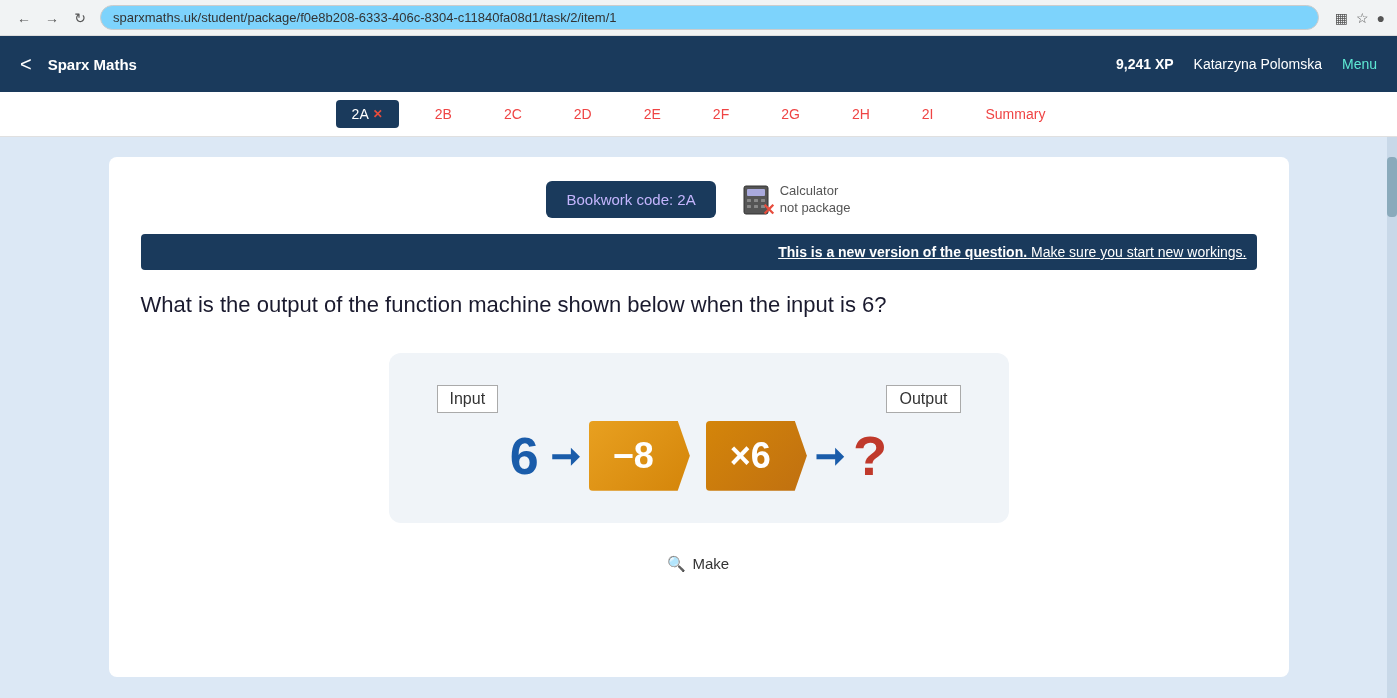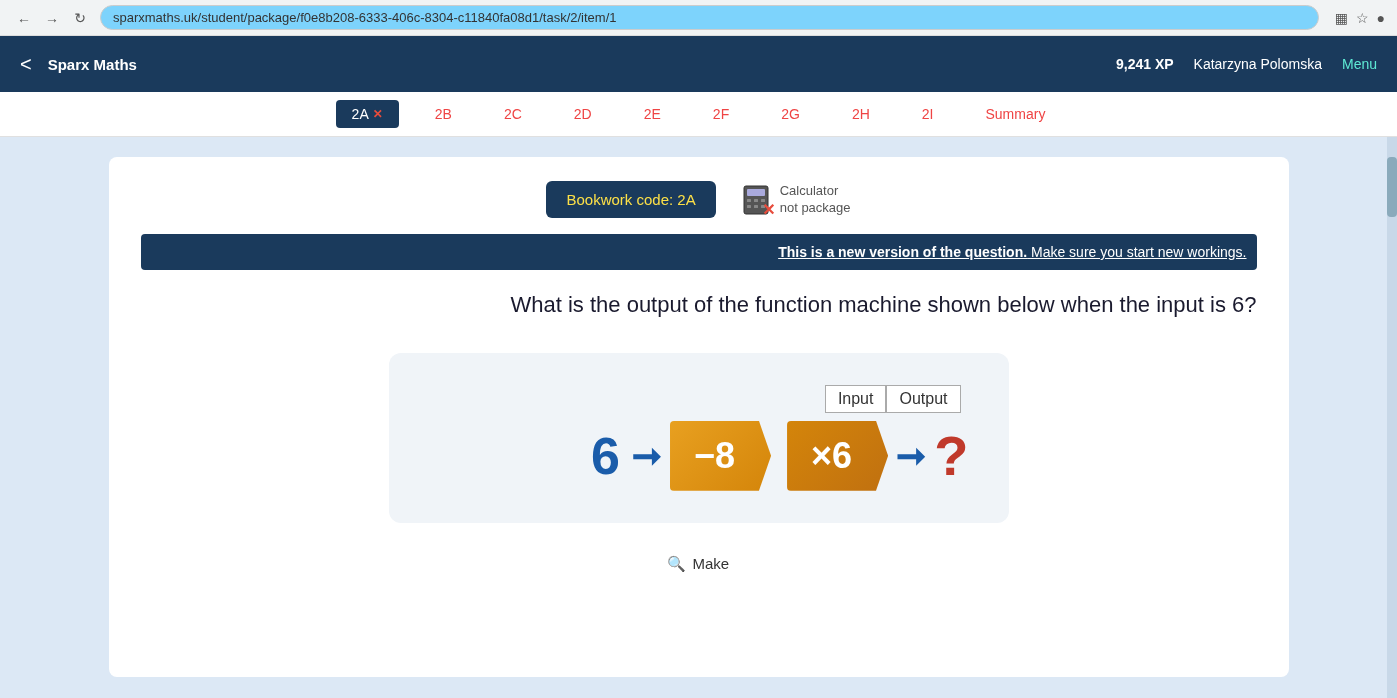--- a/index.html
+++ b/index.html
@@ -90,21 +90,21 @@
     
     .card-top {
       display: flex;
       justify-content: center;
       align-items: center;
       gap: 24px;
       margin-bottom: 16px;
     }
     .bookwork-btn {
       background: #1a3a5c;
-      color: #fde047;
+      color: #c4b5fd;
       border: none;
       border-radius: 6px;
       padding: 10px 20px;
       font-size: 15px;
       cursor: pointer;
     }
     .calculator-info {
       display: flex;
       align-items: center;
       gap: 8px;
@@ -131,38 +131,37 @@
       padding: 10px;
       font-size: 14px;
       border-radius: 4px;
       margin-bottom: 20px;
       text-decoration: underline;
     }
     .new-version-banner strong { font-weight: bold; }
 
     
     .question-text {
-      text-align: right;
+      text-align: left;
       font-size: 22px;
       color: #1a1a2e;
       margin-bottom: 32px;
       line-height: 1.4;
     }
 
     
     .function-machine {
       background: #f0f4f8;
       border-radius: 12px;
       padding: 32px 40px;
       max-width: 620px;
       margin: 0 auto 32px;
       display: flex;
       flex-direction: column;
       gap: 8px;
-      align-items: flex-end;
     }
     .fm-labels {
       display: flex;
       justify-content: space-between;
       align-items: flex-start;
       padding: 0 8px;
     }
     .fm-label {
       border: 1px solid #aaa;
       background: white;

